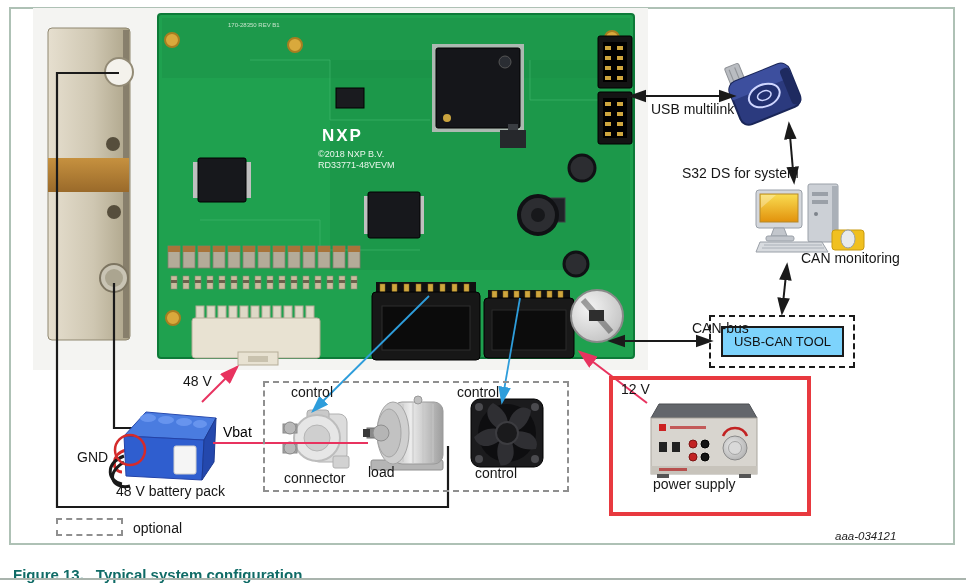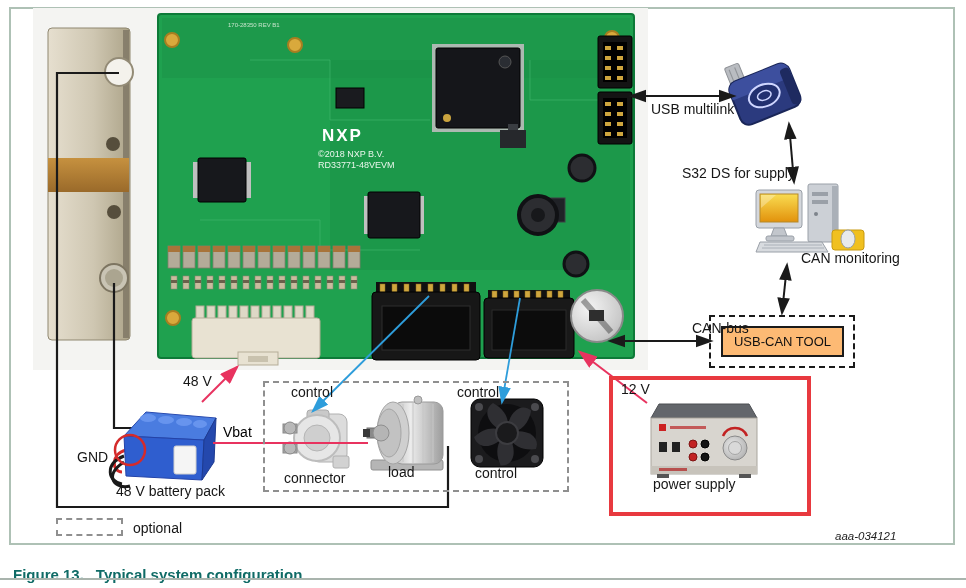--- a/index.html
+++ b/index.html
@@ -8,21 +8,21 @@
   .frame{position:absolute;left:9px;top:7px;width:946px;height:538px;
          border:2px solid #aec1b5;box-sizing:border-box;background:#fff;}
   svg.art{position:absolute;left:0;top:0;width:966px;height:588px;pointer-events:none;}
   .lbl{position:absolute;font-size:14px;color:#161616;white-space:nowrap;line-height:1.15;}
   .lbl.red{color:#000000;}
   .box{position:absolute;box-sizing:border-box;}
   .optional-group{left:263px;top:381px;width:306px;height:111px;border:2px dashed #8f8f8f;}
   .red-box{left:609px;top:376px;width:202px;height:140px;border:4px solid #e8393f;}
   .usbcan-dashed{left:709px;top:315px;width:146px;height:53px;border:2px dashed #1a1a1a;}
   .usbcan-solid{left:721px;top:326px;width:123px;height:31px;border:2px solid #1a1a1a;
-                display:flex;align-items:center;justify-content:center;font-size:13px;color:#111;background:#fdba74;}
+                display:flex;align-items:center;justify-content:center;font-size:13px;color:#111;background:#7dd3fc;}
   .legend-box{left:56px;top:518px;width:67px;height:18px;border:2px dashed #8f8f8f;}
   .artwork{position:absolute;left:835px;top:530px;font-size:11.5px;font-style:italic;color:#222;}
   .caption{position:absolute;left:13px;top:551px;font-size:15px;font-weight:bold;color:#0f6b66;margin-top:15px;}
   .caption .t{margin-left:12px;}
   .bottom-rule{position:absolute;left:0;top:578px;width:966px;border-top:2px solid #a9b4ad;}
 </style>
 </head>
 <body>
 
 <div class="page">
@@ -369,31 +369,31 @@
     </g>
   </svg>
 
   <div class="box optional-group"></div>
   <div class="box red-box"></div>
   <div class="box usbcan-dashed"></div>
   <div class="box usbcan-solid">USB-CAN TOOL</div>
   <div class="box legend-box"></div>
 
   <div class="lbl" style="left:651px;top:101px;">USB multilink</div>
-  <div class="lbl" style="left:682px;top:165px;">S32 DS for supply</div>
+  <div class="lbl" style="left:682px;top:165px;">S32 DS for system</div>
   <div class="lbl" style="left:801px;top:250px;">CAN monitoring</div>
   <div class="lbl" style="left:647px;top:320px;margin-left:45px;">CAN-bus</div>
   <div class="lbl" style="left:77px;top:405px;margin-top:44px;">GND</div>
   <div class="lbl" style="left:183px;top:373px;">48 V</div>
   <div class="lbl red" style="left:223px;top:424px;">Vbat</div>
   <div class="lbl" style="left:116px;top:483px;">48 V battery pack</div>
   <div class="lbl" style="left:291px;top:384px;">control</div>
   <div class="lbl" style="left:457px;top:384px;">control</div>
   <div class="lbl" style="left:284px;top:470px;">connector</div>
-  <div class="lbl" style="left:388px;top:464px;">load</div>
+  <div class="lbl" style="left:368px;top:464px;">load</div>
   <div class="lbl" style="left:475px;top:465px;">control</div>
   <div class="lbl" style="left:621px;top:381px;">12 V</div>
   <div class="lbl" style="left:653px;top:476px;">power supply</div>
   <div class="lbl" style="left:133px;top:520px;">optional</div>
   <div class="artwork">aaa-034121</div>
 
   <div class="caption">
     <span>Figure 13.</span><span class="t">Typical system configuration</span>
   </div>
   <div class="bottom-rule"></div>

